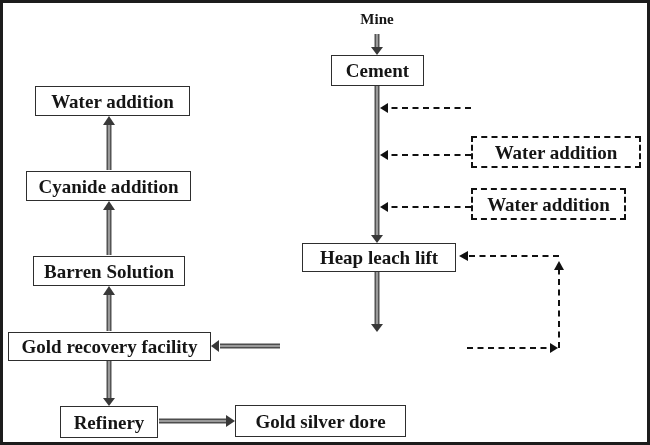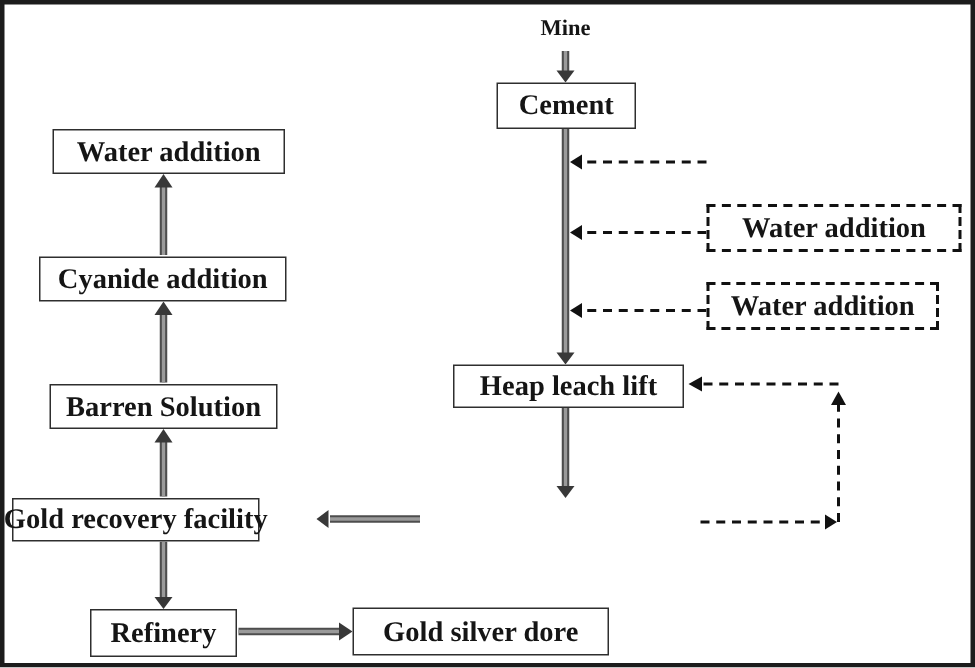--- a/index.html
+++ b/index.html
@@ -149,19 +149,19 @@
 
   <div class="node box" style="left:299px; top:240px; width:154px; height:29px;">Heap leach lift</div>
 
 
   <div class="node box" style="left:32px; top:83px; width:155px; height:30px;">Water addition</div>
 
   <div class="node box" style="left:23px; top:168px; width:165px; height:30px;">Cyanide addition</div>
 
   <div class="node box" style="left:30px; top:253px; width:152px; height:30px;">Barren Solution</div>
 
-  <div class="node box" style="left:5px; top:329px; width:165px; height:29px;">Gold recovery facility</div>
+  <div class="node box" style="left:5px; top:329px; width:203px; height:29px;">Gold recovery facility</div>
 
   <div class="node box" style="left:57px; top:403px; width:98px; height:32px;">Refinery</div>
 
   <div class="node box" style="left:232px; top:402px; width:171px; height:32px;">Gold silver dore</div>
 
 </div>
 
 </body></html>

